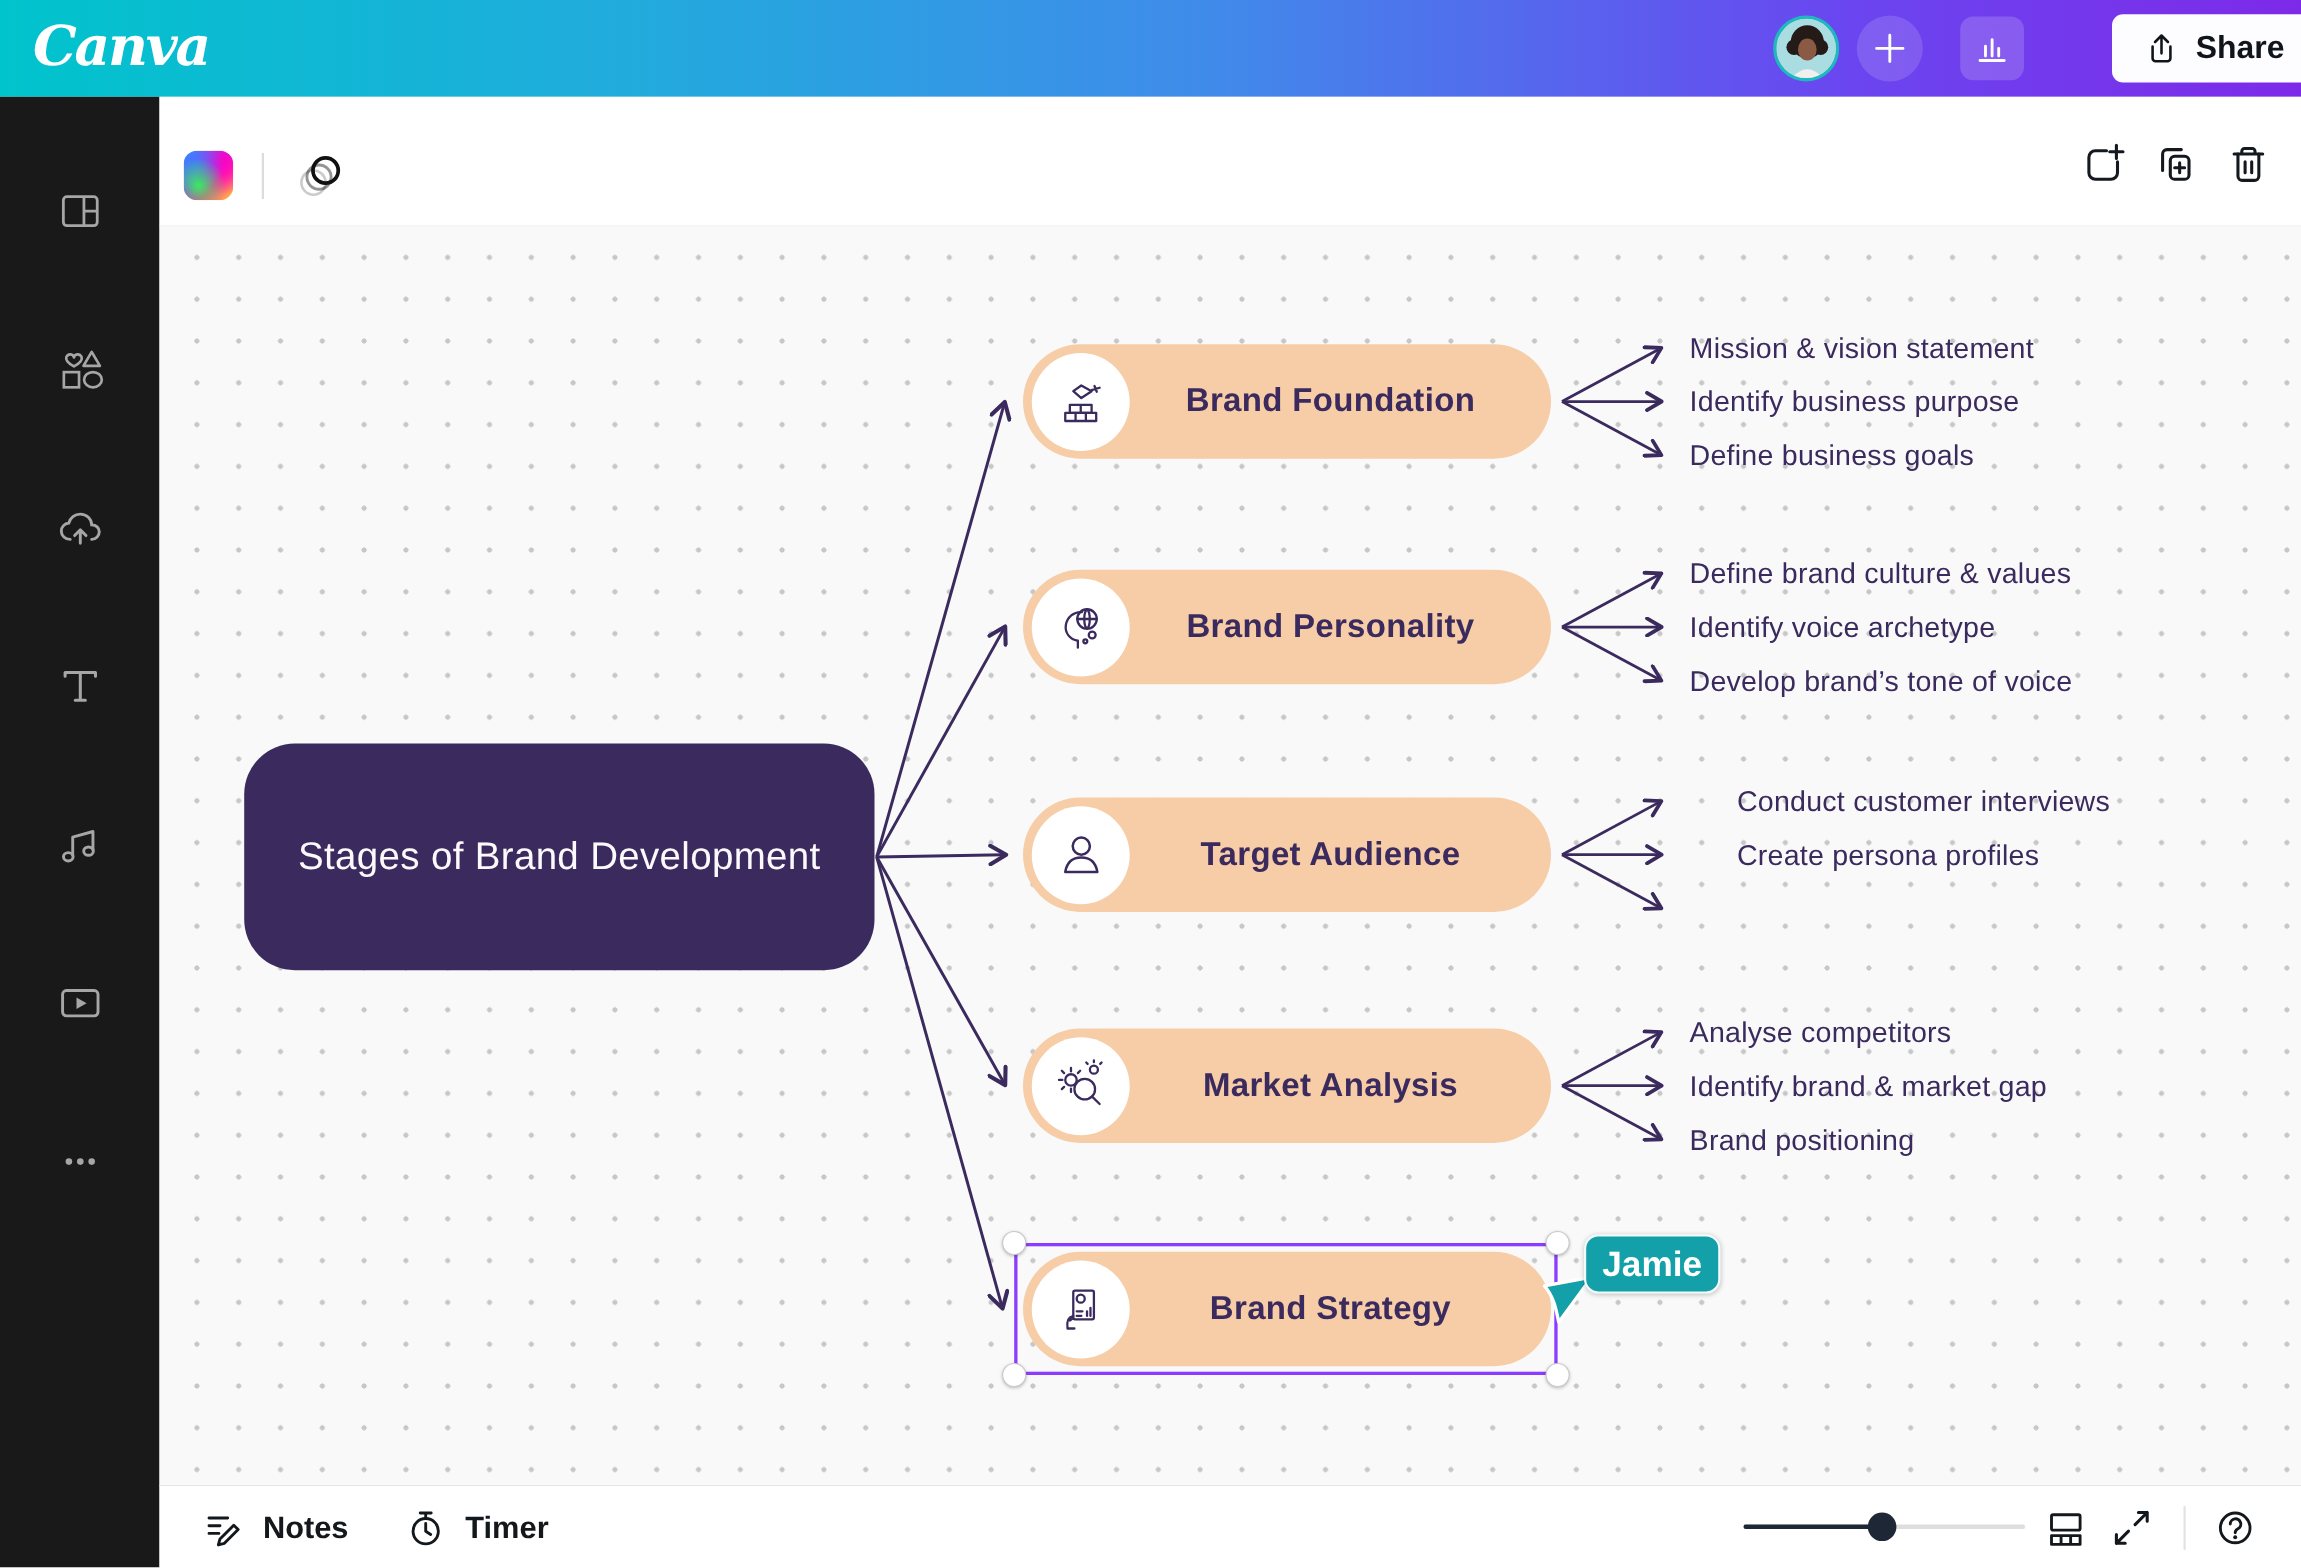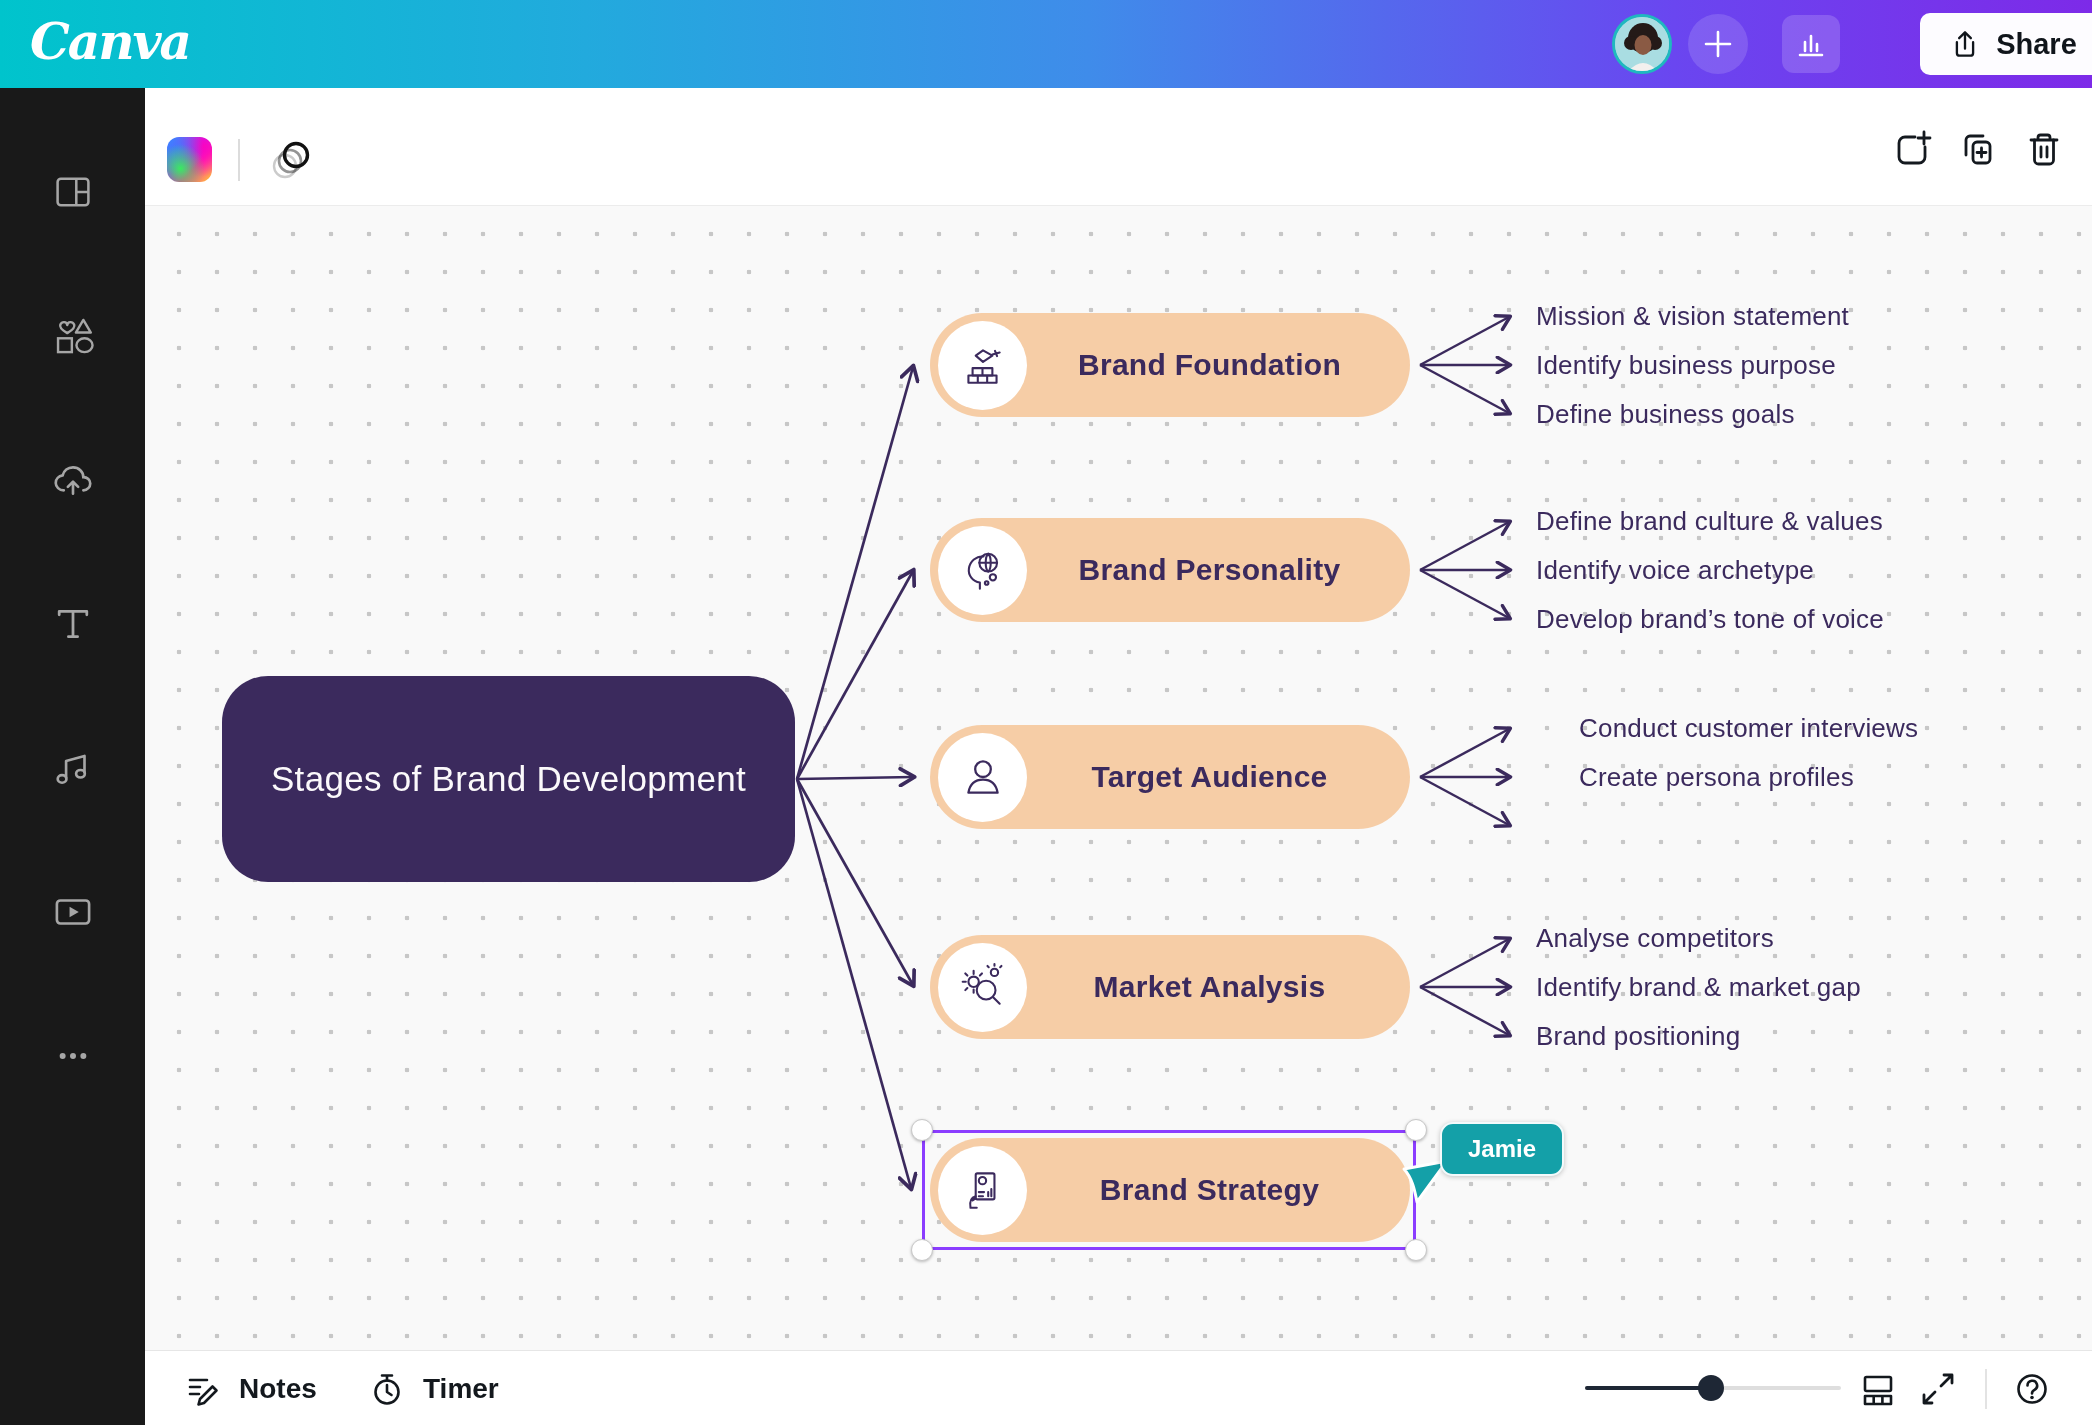--- a/index.html
+++ b/index.html
@@ -67,21 +67,21 @@
     font-weight:500; letter-spacing:.2px; white-space:nowrap; }
 
   .selection-rect { position:absolute; left:777px; top:924px; width:494px; height:120px;
     border:3px solid #8b3dff; pointer-events:none; }
   .handle { position:absolute; width:22px; height:22px; border-radius:50%; background:#fff;
     border:1px solid #c9c9c9; box-shadow:0 1px 3px rgba(0,0,0,.25); cursor:pointer; }
 
   .collab-label { position:absolute; left:1295px; top:916px; width:124px; height:54px;
     background:#14a0a8; border:2px solid rgba(255,255,255,.95); border-radius:13px;
     box-shadow:0 1px 5px rgba(0,0,0,.22); display:flex; align-items:center; justify-content:center;
-    color:#fff; font-size:24px; font-weight:600; }
+    color:#fff; font-size:32px; font-weight:600; }
   .collab-cursor { position:absolute; left:1256px; top:950px; width:52px; height:52px; }
 
   
   .footer { position:absolute; left:145px; top:1350px; width:1947px; height:75px; background:#fff;
     border-top:1px solid #e6e6e6; }
   .foot-group { position:absolute; top:0; height:75px; display:flex; align-items:center; gap:16px; cursor:pointer; }
   .foot-label { color:#13181d; font-size:28px; font-weight:600; }
   .slider { position:absolute; left:1440px; top:35px; width:256px; height:4px; background:#dedede;
     border-radius:2px; cursor:pointer; }
   .slider-fill { position:absolute; left:0; top:0; height:4px; width:126px; background:#1e2735; border-radius:2px; }

